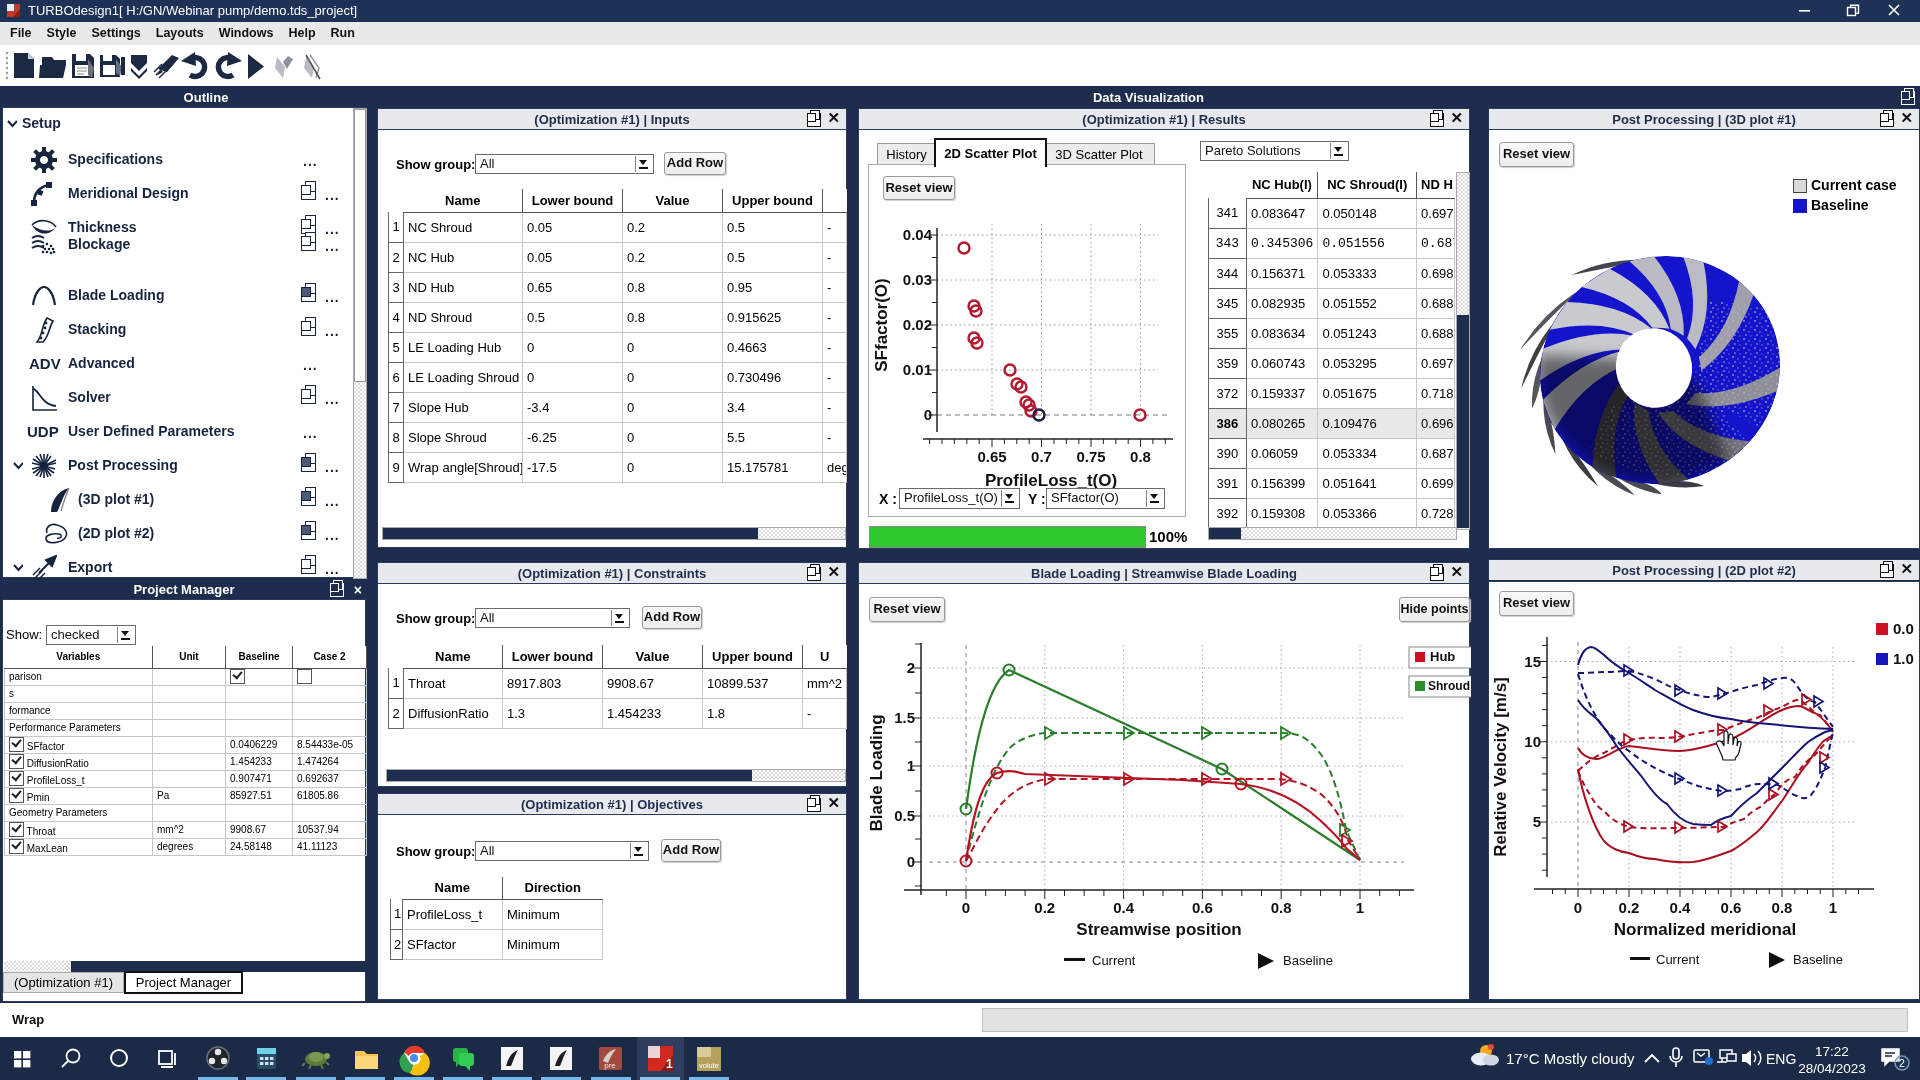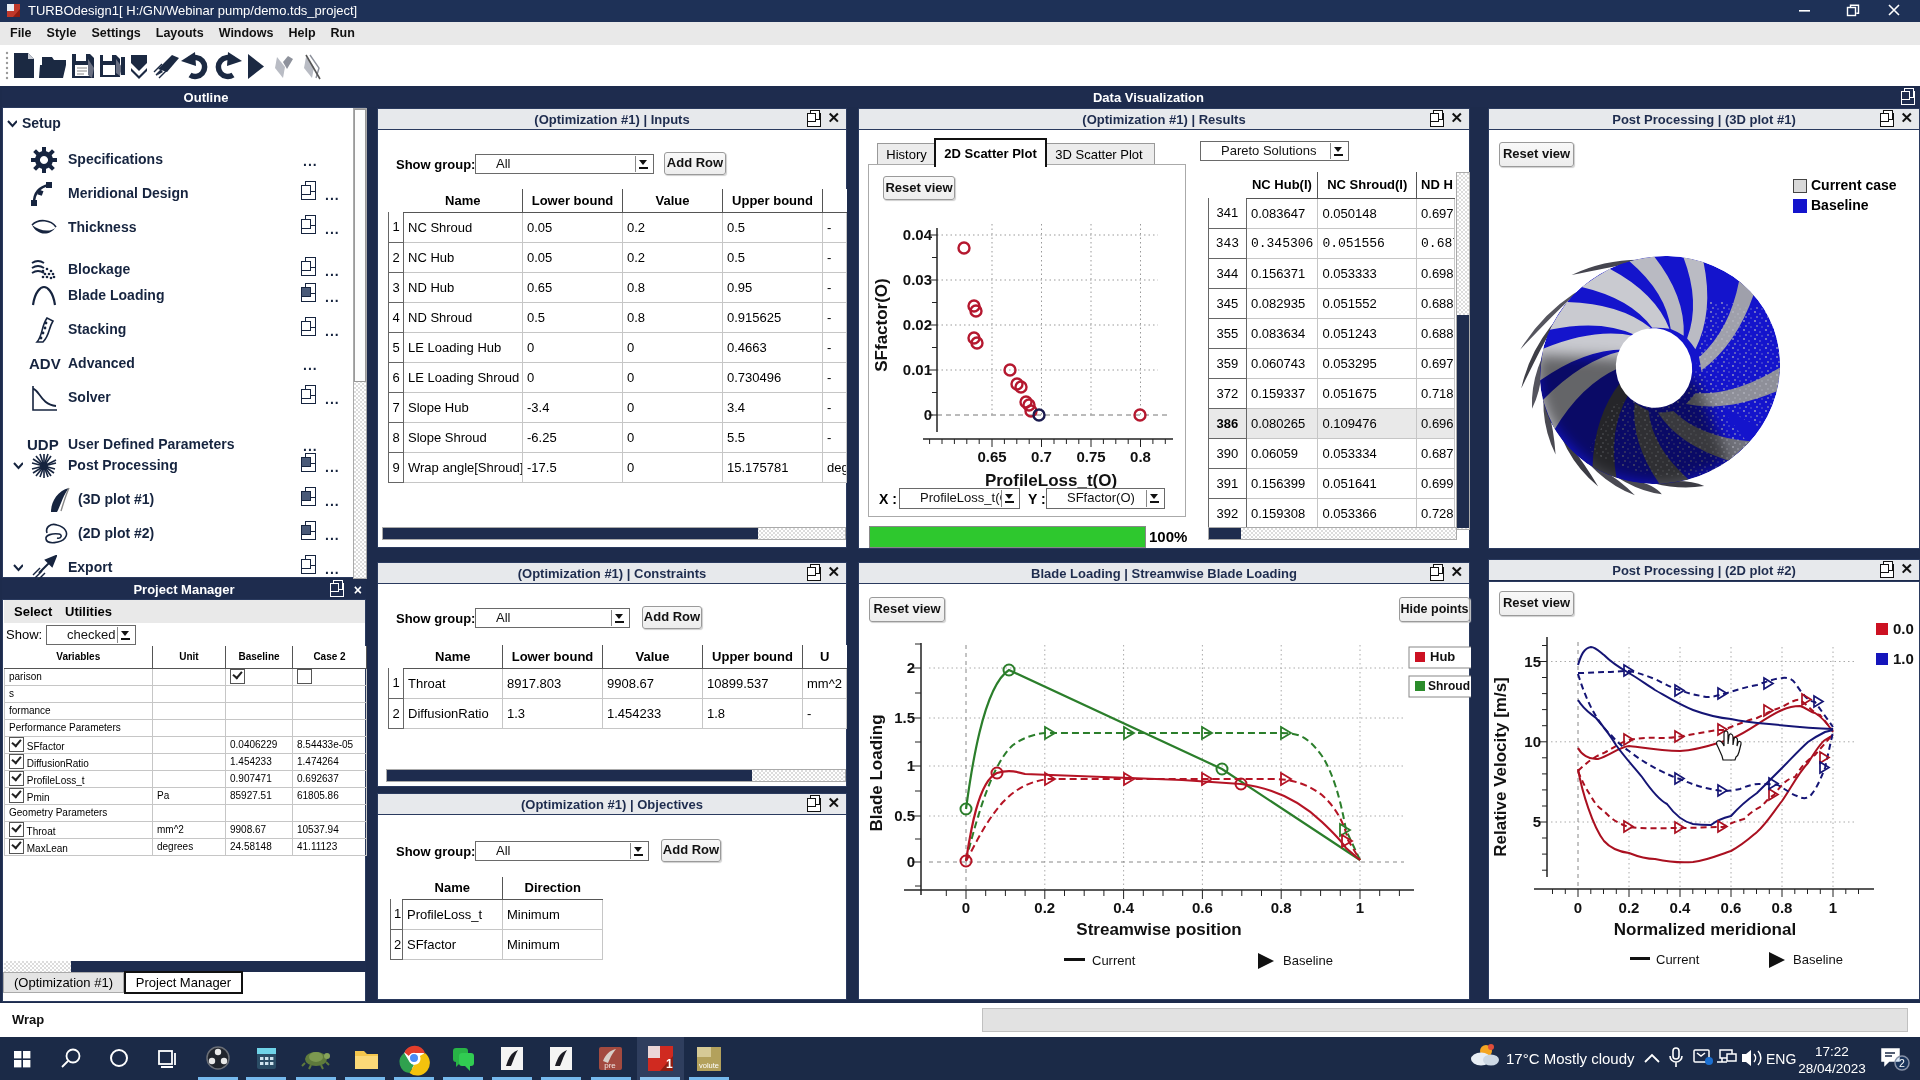--- a/index.html
+++ b/index.html
@@ -22,21 +22,21 @@
 .flo{border:1px solid #111;background:#fff;}
 .flo:before{content:"";position:absolute;left:2px;top:-4px;width:8px;height:8px;border:1px solid #111;background:#fff;}
 .flo:after{content:"";position:absolute;left:-1px;top:-1px;width:7px;height:7px;border:1px solid #111;background:#fff;}
 .wflo{border:1px solid #fff;background:#1e2c4e;}
 .wflo:before{content:"";position:absolute;left:2px;top:-4px;width:8px;height:8px;border:1px solid #fff;background:#1e2c4e;}
 .wflo:after{content:"";position:absolute;left:-1px;top:-1px;width:7px;height:7px;border:1px solid #fff;background:#1e2c4e;}
 .xbtn{font-size:15px;font-weight:700;color:#111;line-height:12px;}
 
 .btn{position:absolute;background:linear-gradient(#f8f8f8,#ededed);border:1px solid #9a9a9a;border-radius:3px;box-shadow:1px 1px 1px #cfcfcf;font-size:13px;font-weight:700;color:#111;text-align:center;}
 .combo{position:absolute;background:#fff;border:1px solid #6a6a6a;font-size:13px;color:#111;}
-.combo span{position:absolute;left:20px;top:1px;}
+.combo span{position:absolute;left:4px;top:1px;}
 .combo .arr{position:absolute;right:1px;top:1px;bottom:1px;width:16px;border-left:1px solid #888;background:#fff;}
 .combo .arr:before{content:"";position:absolute;left:3px;top:4px;border:4.5px solid transparent;border-top:5.5px solid #111;}
 .combo .arr:after{content:"";position:absolute;left:3px;top:11px;width:9px;height:1.5px;background:#111;}
 
 table.grid{border-collapse:collapse;font-size:13px;color:#000;table-layout:fixed;}
 table.grid td,table.grid th{border:1px solid #c6c6c6;padding:0 4px;overflow:hidden;white-space:nowrap;text-align:left;font-weight:400;}
 table.grid th{border:none;border-right:1px solid #555;border-bottom:1px solid #555;text-align:center;font-weight:700;background:#fff;}
 table.grid td.rn{border:1px solid #666;border-top:none;text-align:center;width:14px;padding:0 3px;}
 
 .hscroll{position:absolute;height:11px;background:repeating-conic-gradient(#dcdcdc 0% 25%,#fff 0% 50%) 0 0/4px 4px;border:1px solid #aaa;}
@@ -178,21 +178,21 @@
       </div>
     <div class="trow" style="top:103px;">
         <svg class="ticon" viewBox="0 0 26 26">
           <path d="M1,10 C6,20 18,22 25,12 C20,18 8,16 1,10 z" fill="#16243f"></path>
           <path d="M1,10 C8,3 20,5 25,12" fill="none" stroke="#16243f" stroke-width="1.6"></path>
         </svg>
         <span class="lbl">Thickness</span>
         <span class="winicon" style="left:298px;"></span>
         <span class="dots" style="left:322px;">...</span>
       </div>
-    <div class="trow" style="top:145px;padding-left:26px;">
+    <div class="trow" style="top:120px;padding-left:26px;">
         <svg class="ticon" viewBox="0 0 26 26">
           <g stroke="#16243f" stroke-width="1.8" fill="none">
             <path d="M1,6 q6,-4 12,0"></path>
             <path d="M1,11 q6,-4 12,0"></path>
             <path d="M1,16 q6,-4 12,0"></path>
           </g>
           <g fill="#16243f">
             <circle cx="12" cy="14" r="1.3"></circle>
             <circle cx="16" cy="12" r="1.3"></circle>
             <circle cx="20" cy="14" r="1.3"></circle>
@@ -238,21 +238,21 @@
       </div>
     <div class="trow" style="top:273px;">
         <svg class="ticon" viewBox="0 0 26 26">
           <path d="M2,1 L2,25 L26,25" fill="none" stroke="#16243f" stroke-width="1.6"></path>
           <path d="M2,4 C8,4 10,20 25,21" fill="none" stroke="#16243f" stroke-width="1.8"></path>
         </svg>
         <span class="lbl">Solver</span>
         <span class="winicon" style="left:298px;"></span>
         <span class="dots" style="left:322px;">...</span>
       </div>
-    <div class="trow" style="top:320px;text-align:center;">
+    <div class="trow" style="top:307px;text-align:center;">
         <span class="abs" style="left:24px;top:8px;font-size:15px;">UDP</span>
         <span class="lbl">User Defined Parameters</span>
         <span class="dots" style="left:300px;">...</span>
       </div>
     <div class="trow" style="top:341px;">
         <svg class="expander" style="top:11px;" width="11" height="11">
           <path d="M1,3 l4.5,5 l4.5,-5" fill="none" stroke="#16243f" stroke-width="2"></path>
         </svg>
         <svg class="ticon" viewBox="0 0 26 26">
           <g fill="#16243f">
@@ -320,24 +320,20 @@
         <div style="position:absolute;left:0;right:0;top:0;height:273px;background:#fcfcfc;border:1px solid #999;box-sizing:border-box;"></div>
       </div>
   </div>
 </div>
 
 <div class="abs" style="left:2px;top:580px;width:364px;height:422px;">
   <div class="ptitle">Project Manager</div>
   <div class="wbtn wflo" style="right:22px;top:3px;border-color:#fff;"></div>
   <span class="abs" style="right:4px;top:2px;color:#fff;font-size:14px;font-weight:700;">×</span>
   <div class="pcontent abs" style="left:0;top:19px;width:364px;height:403px;" id="pm-content">
-    <div class="abs" style="left:1px;top:0;width:361px;height:23px;background:#e9e9e9;font-size:13px;font-weight:700;">
-      <span class="abs" style="left:10px;top:4px;">Select</span>
-        <span class="abs" style="left:61px;top:4px;">Utilities</span>
-    </div>
     <div class="abs" style="left:3px;top:27px;font-size:13px;">Show:</div>
     <div class="combo" style="left:43px;top:25px;width:88px;height:18px;">
         <span>checked</span>
         <div class="arr"></div>
       </div>
     <table class="grid abs" style="left:1px;top:46px;width:362px;font-size:10px;">
       <colgroup>
           <col style="width:148px">
           <col style="width:73px">
           <col style="width:67px">

